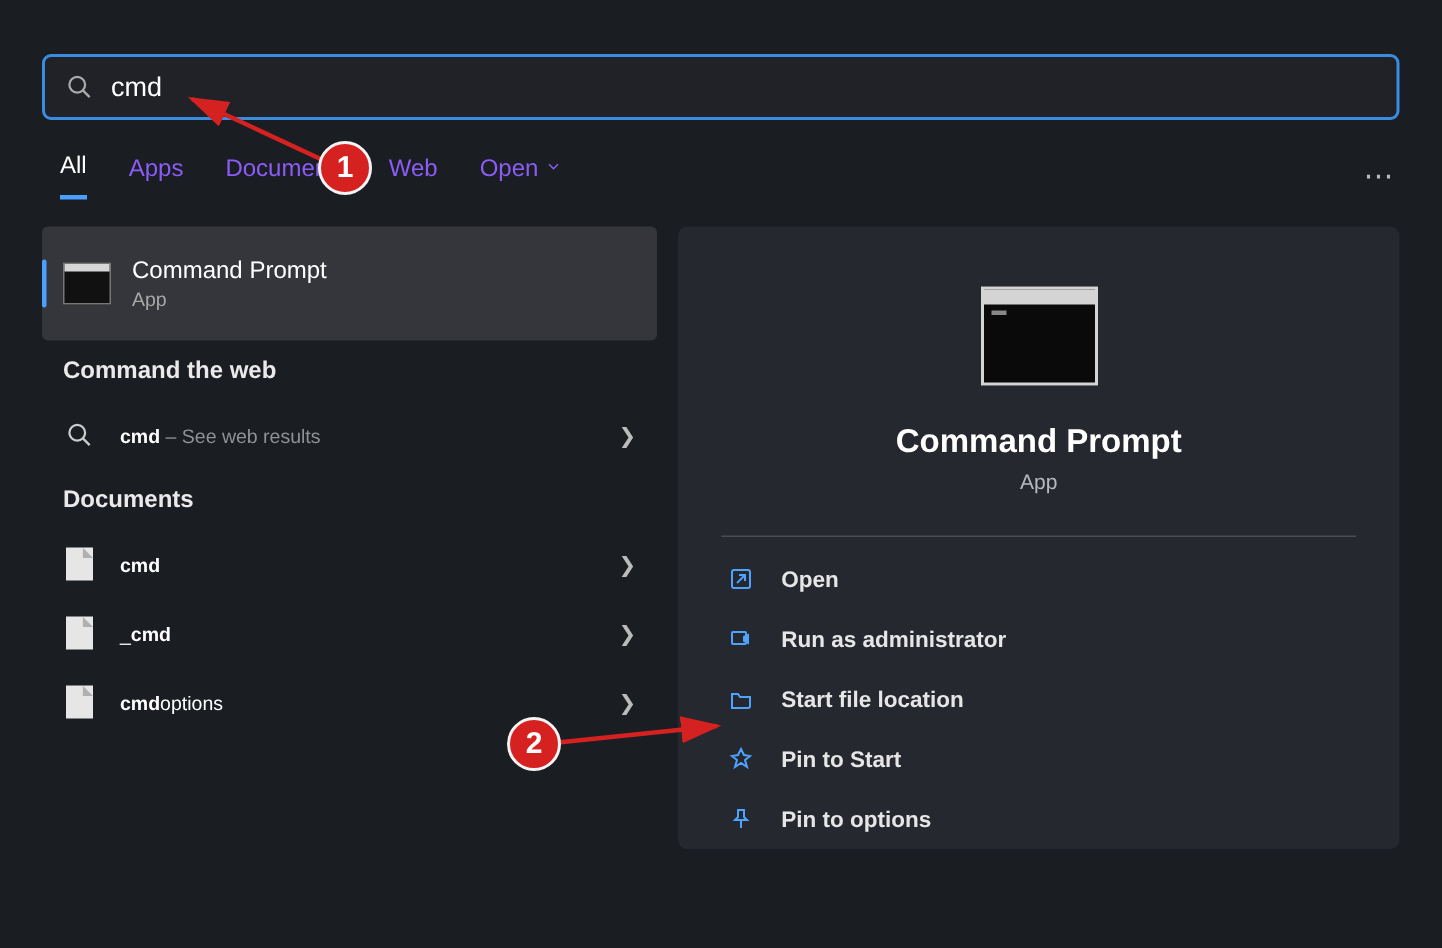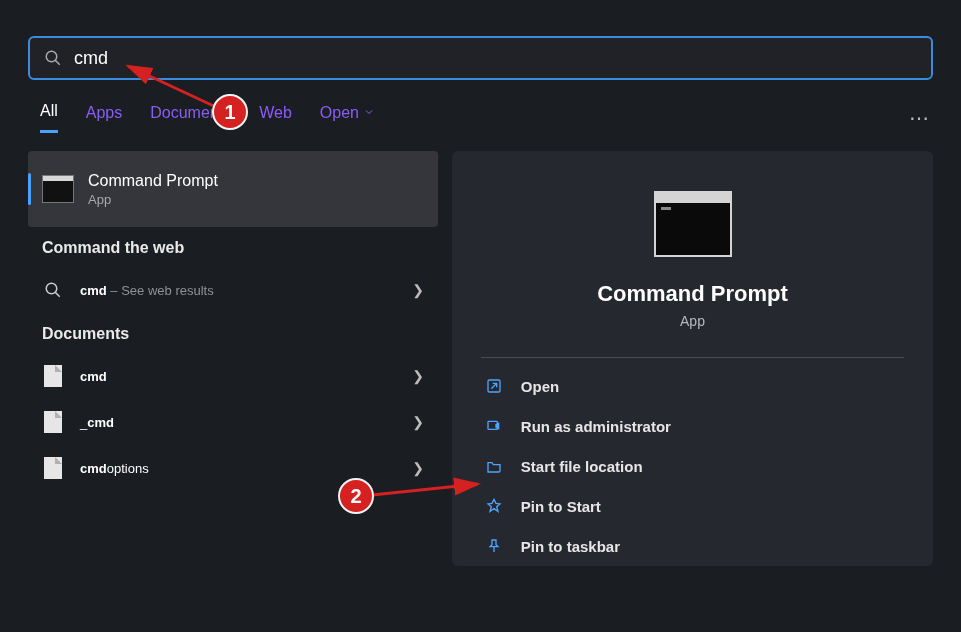--- a/index.html
+++ b/index.html
@@ -183,21 +183,21 @@
             </svg>
         </span>
         <span class="act-label">Pin to Start</span>
       </div>
       <div class="action-row">
         <span class="act-icon">
           <svg width="16" height="16" viewBox="0 0 24 24" fill="none" stroke="currentColor" stroke-width="2">
               <path d="M9 3h6v7l3 3H6l3-3zM12 13v8"></path>
             </svg>
         </span>
-        <span class="act-label">Pin to taskbar</span>
+        <span class="act-label">Pin to options</span>
       </div>
     </div>
   </div>
 </div>
 
 <svg class="arrow annot" style="left:0;top:0" width="961" height="632">
   <defs>
     <marker id="ah" markerWidth="10" markerHeight="10" refX="8" refY="3" orient="auto">
       <path d="M0,0 L9,3 L0,6 z" fill="#d62121"></path>
     </marker>

